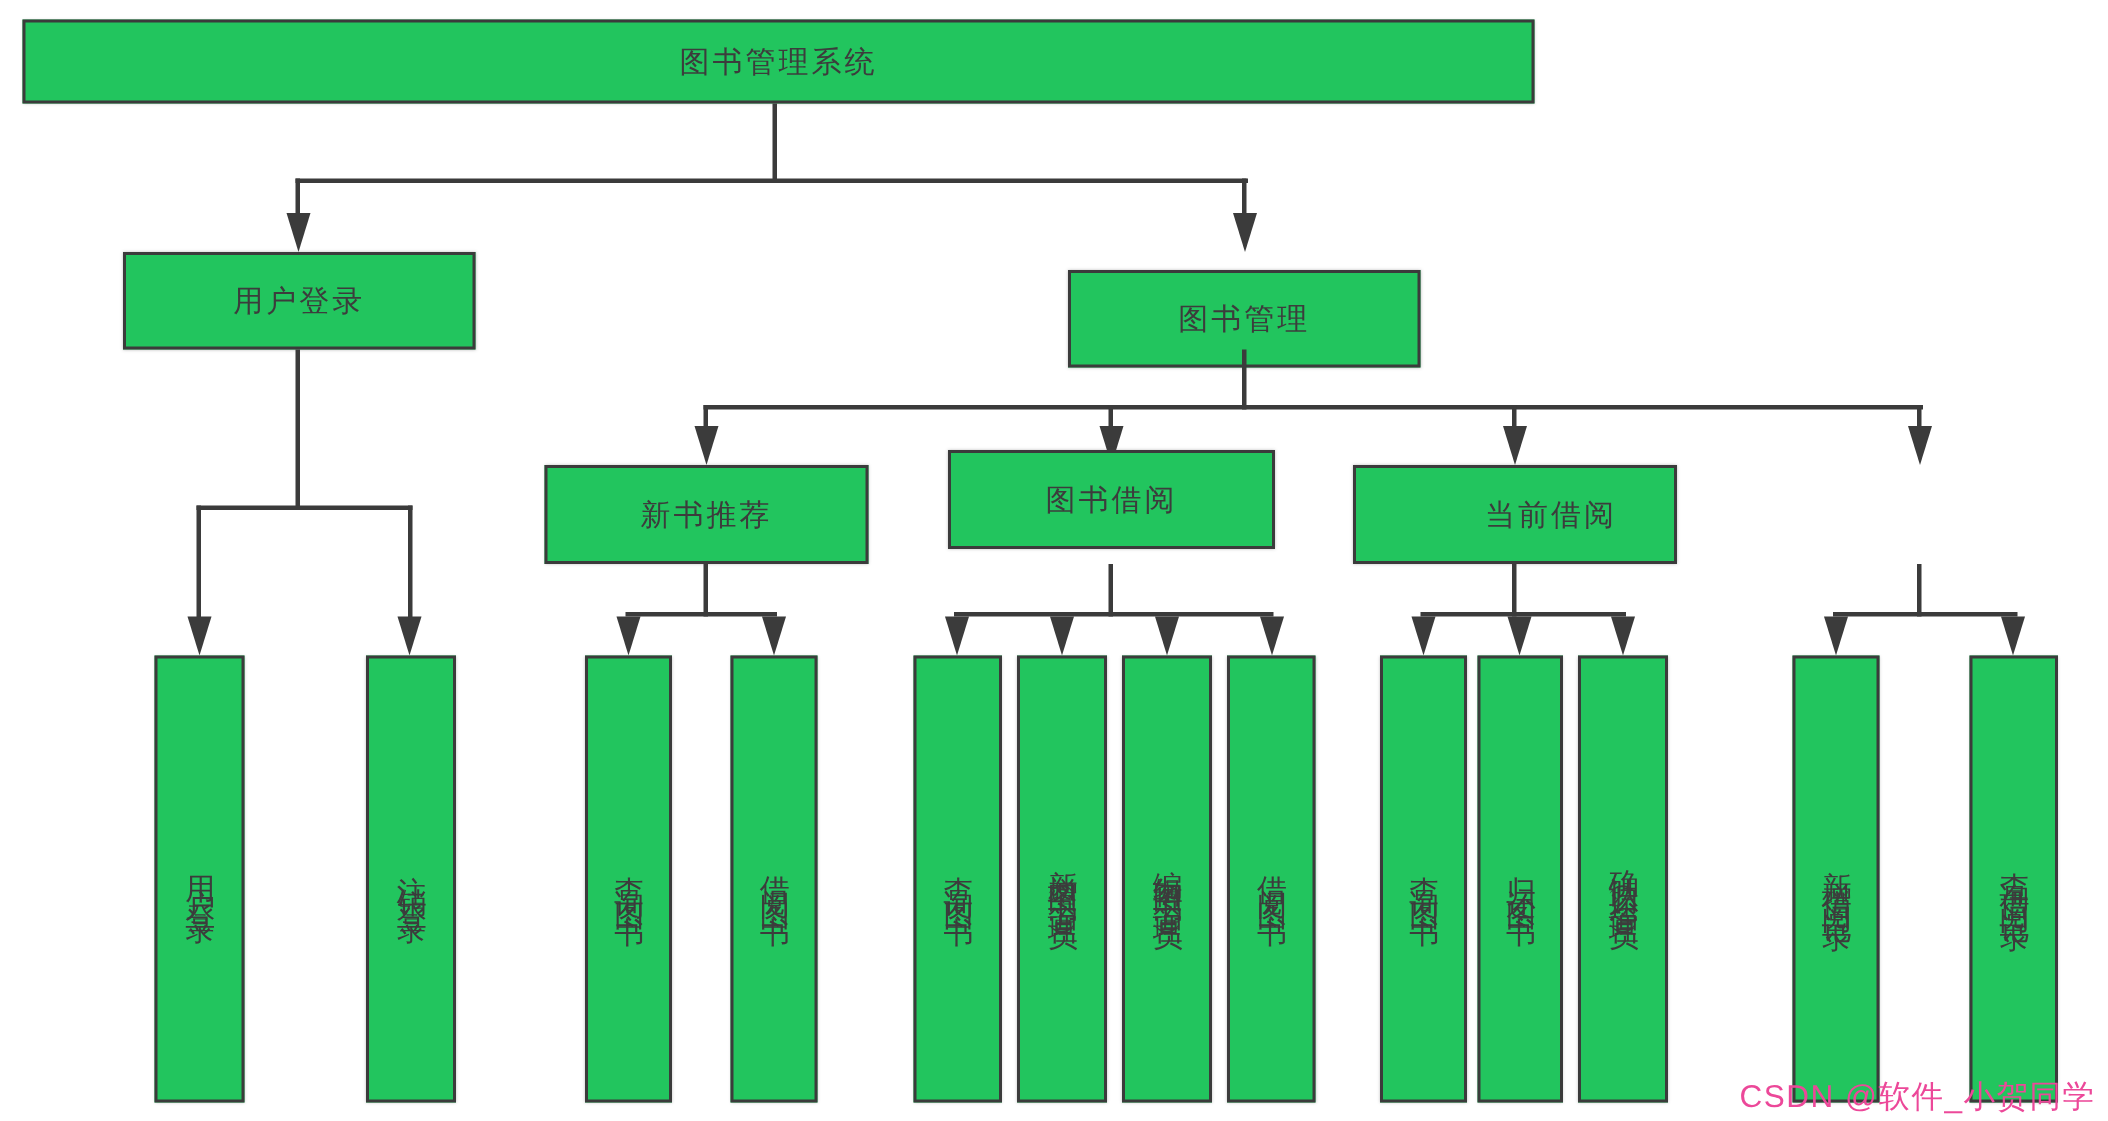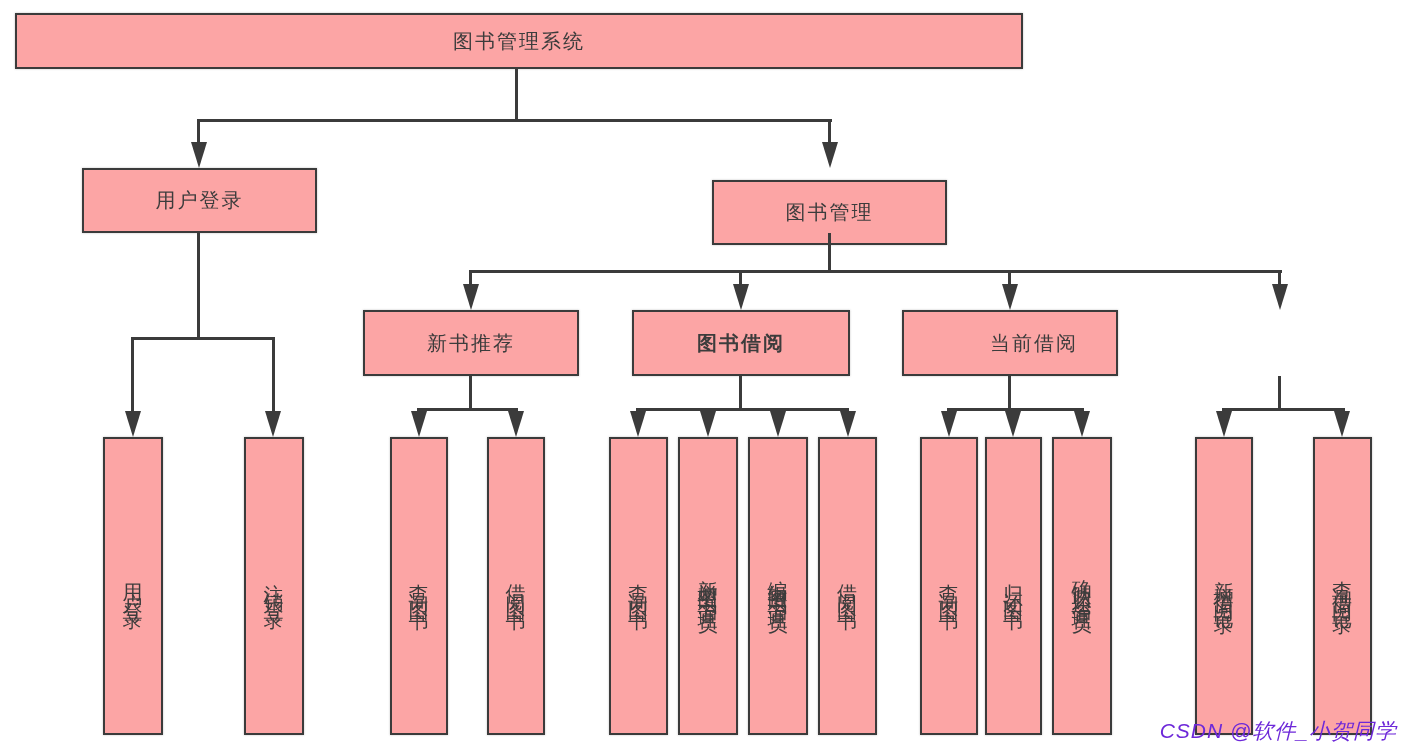--- a/index.html
+++ b/index.html
@@ -2,39 +2,39 @@
 <html><head>
 <meta charset="utf-8">
 <style>
   html,body{margin:0;padding:0;background:#ffffff;}
   .canvas{
     position:relative;width:1405px;height:747px;background:#ffffff;
     font-family:"Liberation Sans",sans-serif;color:#3c3c3c;overflow:hidden;
   }
   
   .box{
-    position:absolute;background:#fca5a5;border:2px solid #3b3b3b;
+    position:absolute;background:#22c55e;border:2px solid #3b3b3b;
     box-sizing:border-box;display:flex;align-items:center;justify-content:center;
     box-shadow:0 0 2px rgba(80,80,80,.35);
   }
   .hlabel{font-size:20px;letter-spacing:2px;white-space:nowrap;}
   .vbox .vlabel{
     writing-mode:vertical-rl;text-orientation:mixed;
     font-size:20px;letter-spacing:9px;line-height:1;white-space:nowrap;
   }
   
   .hl,.vl{position:absolute;background:#3b3b3b;}
   .hl{height:3px;}
   .vl{width:3px;}
   .ar{
     position:absolute;width:0;height:0;
     border-left:8px solid transparent;border-right:8px solid transparent;
     border-top:26px solid #3b3b3b;
   }
-  .wm{position:absolute;font-size:21px;color:#6d28d9;letter-spacing:1px;z-index:5;white-space:nowrap;font-style:italic;}
+  .wm{position:absolute;font-size:21px;color:#ec4899;letter-spacing:1px;z-index:5;white-space:nowrap;}
 </style>
 </head>
 <body>
 
 <div class="canvas">
 
   <div class="box" style="left:15px;top:13px;width:1008px;height:56px;">
     <span class="hlabel">图书管理系统</span>
   </div>
 
@@ -66,21 +66,21 @@
   <div class="vl" style="left:739px;top:270px;height:17px;"></div>
   <div class="ar" style="left:733px;top:284px;"></div>
   <div class="vl" style="left:1008px;top:270px;height:17px;"></div>
   <div class="ar" style="left:1002px;top:284px;"></div>
   <div class="vl" style="left:1278px;top:270px;height:17px;"></div>
   <div class="ar" style="left:1272px;top:284px;"></div>
 
   <div class="box" style="left:363px;top:310px;width:216px;height:66px;">
     <span class="hlabel">新书推荐</span>
   </div>
-  <div class="box" style="left:632px;top:310px;width:218px;height:66px;font-weight:bold;">
+  <div class="box" style="left:632px;top:300px;width:218px;height:66px;">
     <span class="hlabel">图书借阅</span>
   </div>
   <div class="box" style="left:902px;top:310px;width:216px;height:66px;padding-left:48px;">
     <span class="hlabel">当前借阅</span>
   </div>
 
   <div class="vl" style="left:469px;top:376px;height:35px;"></div>
   <div class="hl" style="left:417px;top:408px;width:101px;"></div>
   <div class="ar" style="left:411px;top:411px;"></div>
   <div class="ar" style="left:508px;top:411px;"></div>

